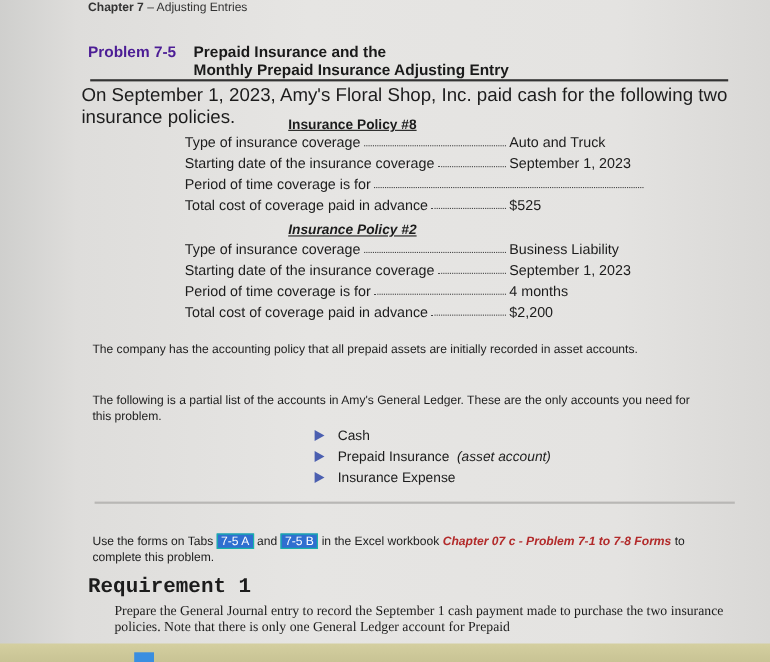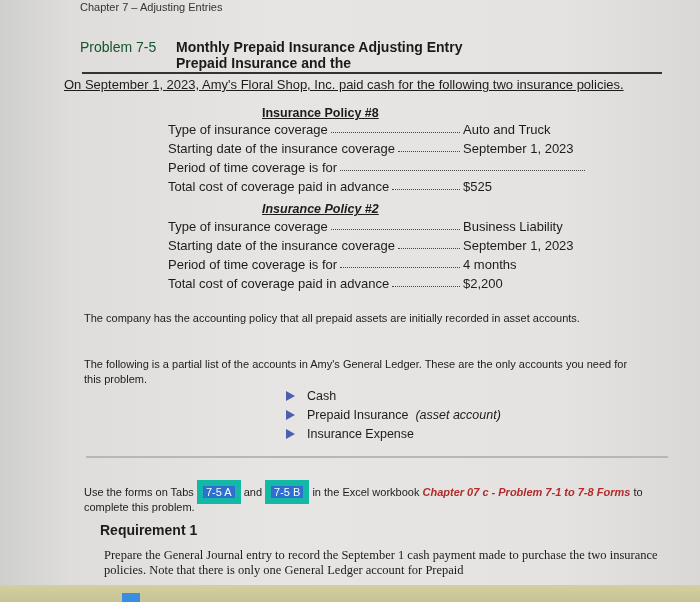--- a/index.html
+++ b/index.html
@@ -3,52 +3,52 @@
 <meta charset="utf-8">
 <style>
   html, body { margin:0; padding:0; }
   body {
     width:700px; height:602px; overflow:hidden; position:relative;
     background: linear-gradient(90deg, #cfcfcd 0%, #dedddb 10%, #e6e5e3 40%, #e4e3e1 80%, #d9d8d6 100%);
     font-family: "Liberation Sans", sans-serif; color:#1c1c1c;
   }
   .abs { position:absolute; }
   .chapter { left:80px; top:1px; font-size:11px; color:#333; }
-  .chapter b { font-weight:normal; }
-  .prob-label { left:80px; top:39px; font-size:14px; font-weight:normal; color:#14532d; }
+  .chapter b { font-weight:bold; }
+  .prob-label { left:80px; top:39px; font-size:14px; font-weight:bold; color:#4c1d95; }
   .prob-title { left:176px; top:39px; font-size:14px; font-weight:bold; line-height:16px; color:#1a1a1a; }
   .rule1 { left:82px; top:72px; width:580px; height:2px; background:#333; }
-  .intro { left:64px; top:77px; font-size:13px;text-decoration:underline; }
+  .intro { left:74px; top:77px; font-size:17px; }
   .policy-head { font-size:12.5px; font-weight:bold; text-decoration:underline; }
   .row { left:168px; font-size:13px; width:420px; display:flex; white-space:nowrap; }
   .row .lbl { flex:none; }
   .row .dots { flex:1; border-bottom:1px dotted #444; margin:0 3px 4px 3px; }
   .row .val { flex:none; width:125px; }
   .para { left:84px; font-size:11px; width:560px; line-height:15px; }
   .acct { left:286px; font-size:12.5px; display:flex; align-items:center; }
   .tri { width:0; height:0; border-top:5px solid transparent; border-bottom:5px solid transparent; border-left:9px solid #4b5fb0; margin-right:12px; }
   .rule2 { left:86px; top:456px; width:582px; height:2px; background:#b8b7b5; }
-  .tab-badge { background:#2f6fd0; color:#fff; padding:0 3px; border:6px solid #14b8a6; }
+  .tab-badge { background:#2f6fd0; color:#fff; padding:0 3px; border:1px solid #14b8a6; }
   .red { color:#b22a2a; font-weight:bold; font-style:italic; }
-  .req { left:100px; top:522px; font-size:14px; font-weight:bold; }
+  .req { left:80px; top:522px; font-size:19px; font-weight:bold;font-family:Liberation Mono, monospace; }
   .req-body { left:104px; top:548px; font-size:12.5px; width:580px; line-height:15px;font-family:Liberation Serif, serif; }
   .taskbar { left:0; top:585px; width:700px; height:17px; background:linear-gradient(#d4cfa0,#c8c394); }
   .win-icon { left:122px; top:593px; width:18px; height:9px; background:#3a8ee0; }
 </style>
 </head>
 <body>
 
 <div class="abs chapter">
   <b>Chapter 7</b><span> – </span><span>Adjusting Entries</span>
 </div>
 
 <div class="abs prob-label">Problem 7-5</div>
 <div class="abs prob-title">
+  <div>Prepaid Insurance and the</div>
   <div>Monthly Prepaid Insurance Adjusting Entry</div>
-  <div>Prepaid Insurance and the</div>
 </div>
 <div class="abs rule1"></div>
 
 <div class="abs intro">On September 1, 2023, Amy's Floral Shop, Inc. paid cash for the following two insurance policies.</div>
 
 <div class="abs policy-head" style="left:262px; top:106px;">Insurance Policy #8</div>
 <div class="abs row" style="top:122px;">
     <span class="lbl">Type of insurance coverage</span>
     <span class="dots"></span>
     <span class="val">Auto and Truck</span>

